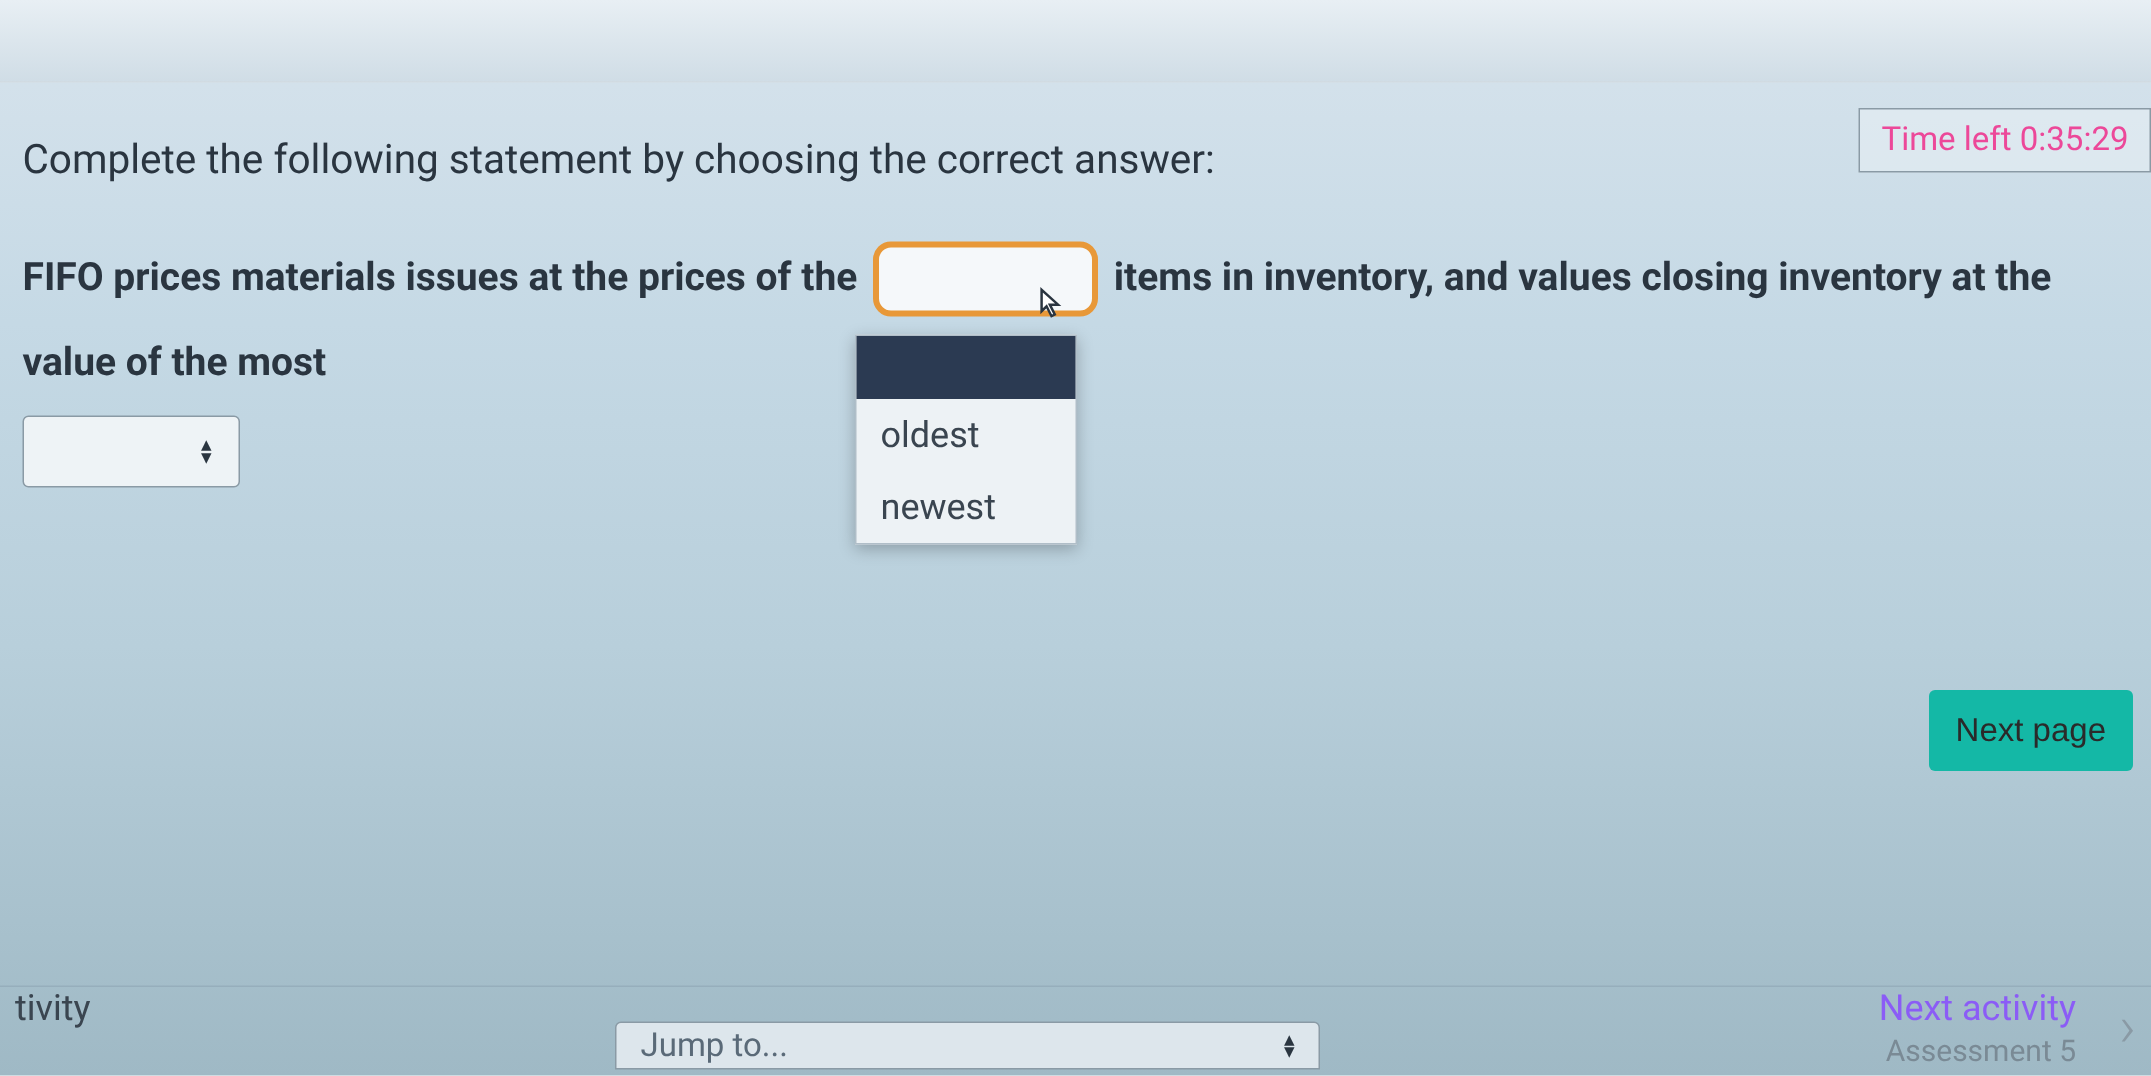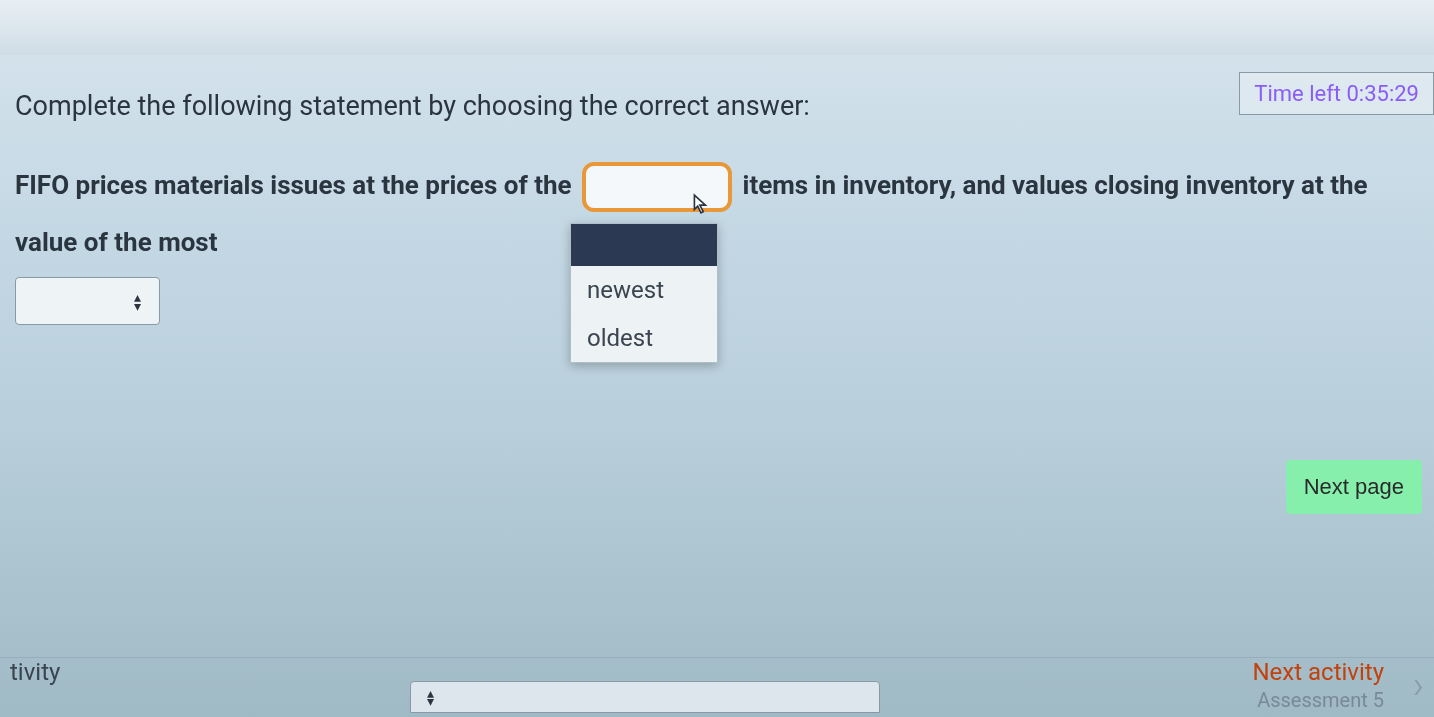--- a/index.html
+++ b/index.html
@@ -32,21 +32,21 @@
       font-weight: 400;
     }
     .timer-box {
       position: absolute;
       top: 72px;
       right: 0;
       border: 1px solid #8a9aa5;
       padding: 8px 14px;
       font-size: 22px;
       background: rgba(230,238,244,0.6);
-      color: #8b5cf6;
+      color: #ec4899;
     }
     .question-line {
       font-size: 26px;
       color: #2a3540;
       line-height: 2.2;
       display: block;
       font-weight: bold;
     }
     .inline-select-active {
       display: inline-block;
@@ -106,21 +106,21 @@
       cursor: pointer;
     }
     .dropdown-option.blank {
       background: #2b3a52;
       height: 42px;
     }
     .next-page-btn {
       position: absolute;
       right: 12px;
       top: 460px;
-      background: #86efac;
+      background: #14b8a6;
       color: #2a2a2a;
       border: none;
       border-radius: 4px;
       padding: 14px 18px;
       font-size: 22px;
       cursor: pointer;
     }
     .footer {
       position: absolute;
       bottom: 0;
@@ -161,21 +161,21 @@
       color: #2a3540;
       line-height: 0.6;
     }
     .footer-right {
       text-align: right;
       position: relative;
       padding-right: 40px;
     }
     .next-activity-label {
       font-size: 24px;
-      color: #c2410c;
+      color: #8b5cf6;
       margin-bottom: 2px;
     }
     .next-activity-link {
       font-size: 20px;
       color: #7a8a95;
     }
     .chevron-right {
       position: absolute;
       right: 0;
       top: 50%;
@@ -216,30 +216,31 @@
 
   <div class="line2-wrap">
     <span class="inline-select">
       <span class="select-arrows">▴<br>▾</span>
     </span>
   </div>
 </div>
 
 <div class="dropdown-menu">
   <div class="dropdown-option blank"></div>
+  <div class="dropdown-option">oldest</div>
   <div class="dropdown-option">newest</div>
-  <div class="dropdown-option">oldest</div>
 </div>
 
 <button class="next-page-btn">Next page</button>
 
 <div class="footer">
   <div class="footer-left">tivity</div>
 
   <div class="footer-center">
+    <span class="footer-center-text">Jump to...</span>
     <span class="footer-center-arrows">▴<br>▾</span>
   </div>
 
   <div class="footer-right">
     <div class="next-activity-label">Next activity</div>
     <div class="next-activity-link">Assessment 5</div>
     <span class="chevron-right">›</span>
   </div>
 </div>
 

